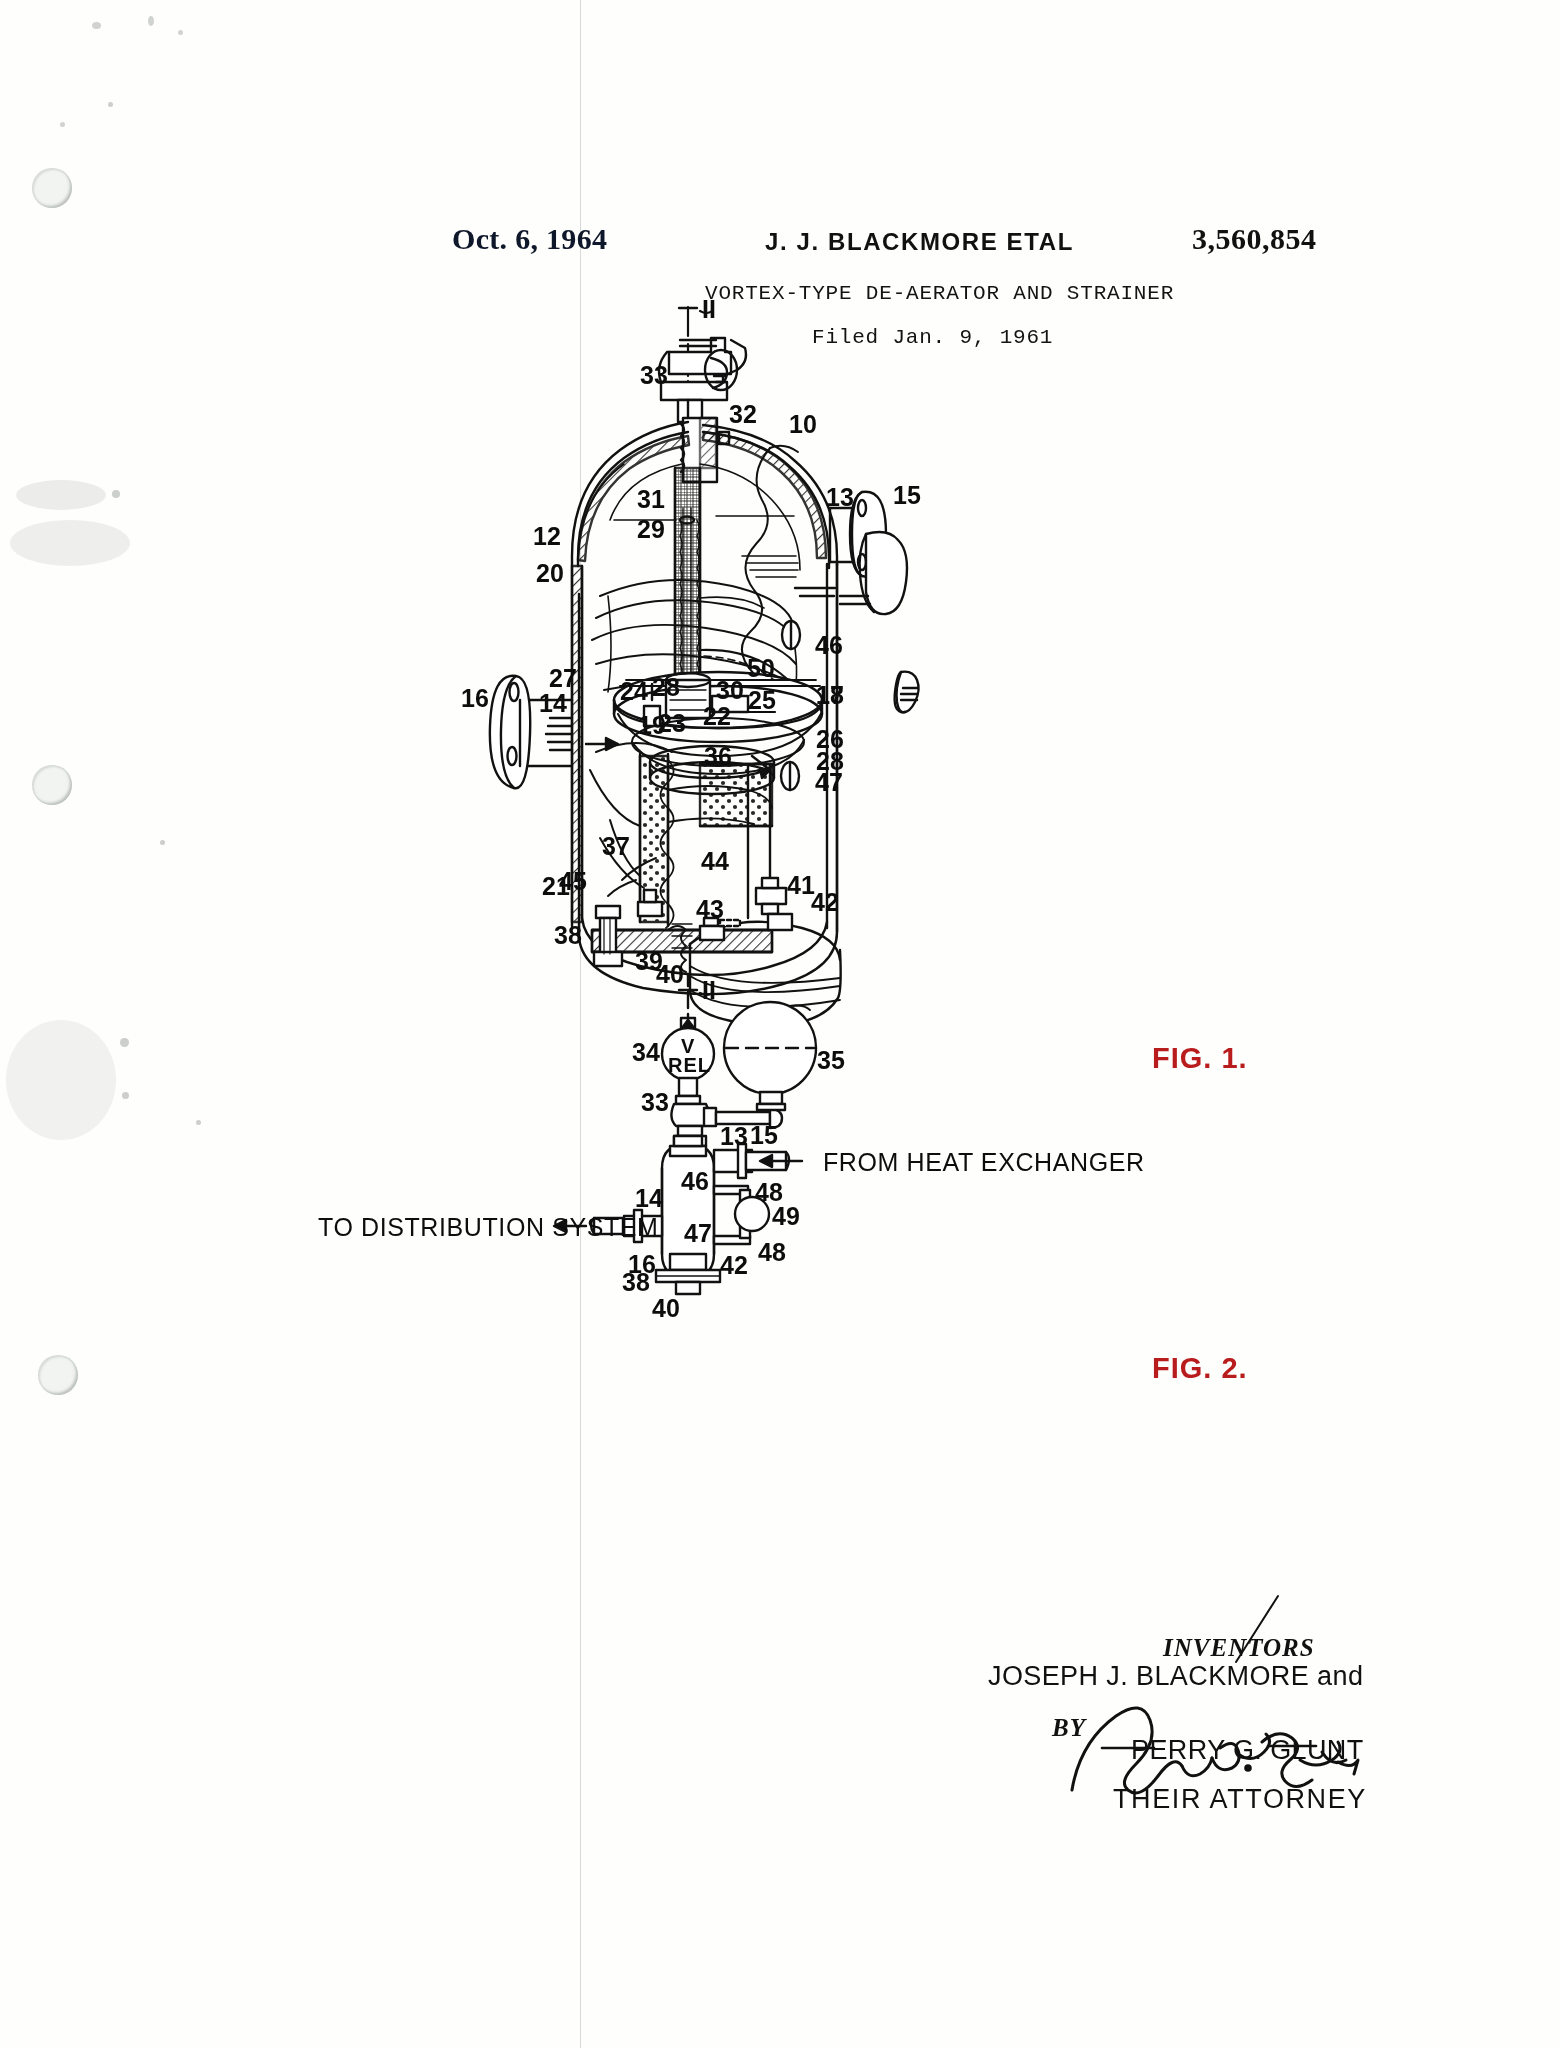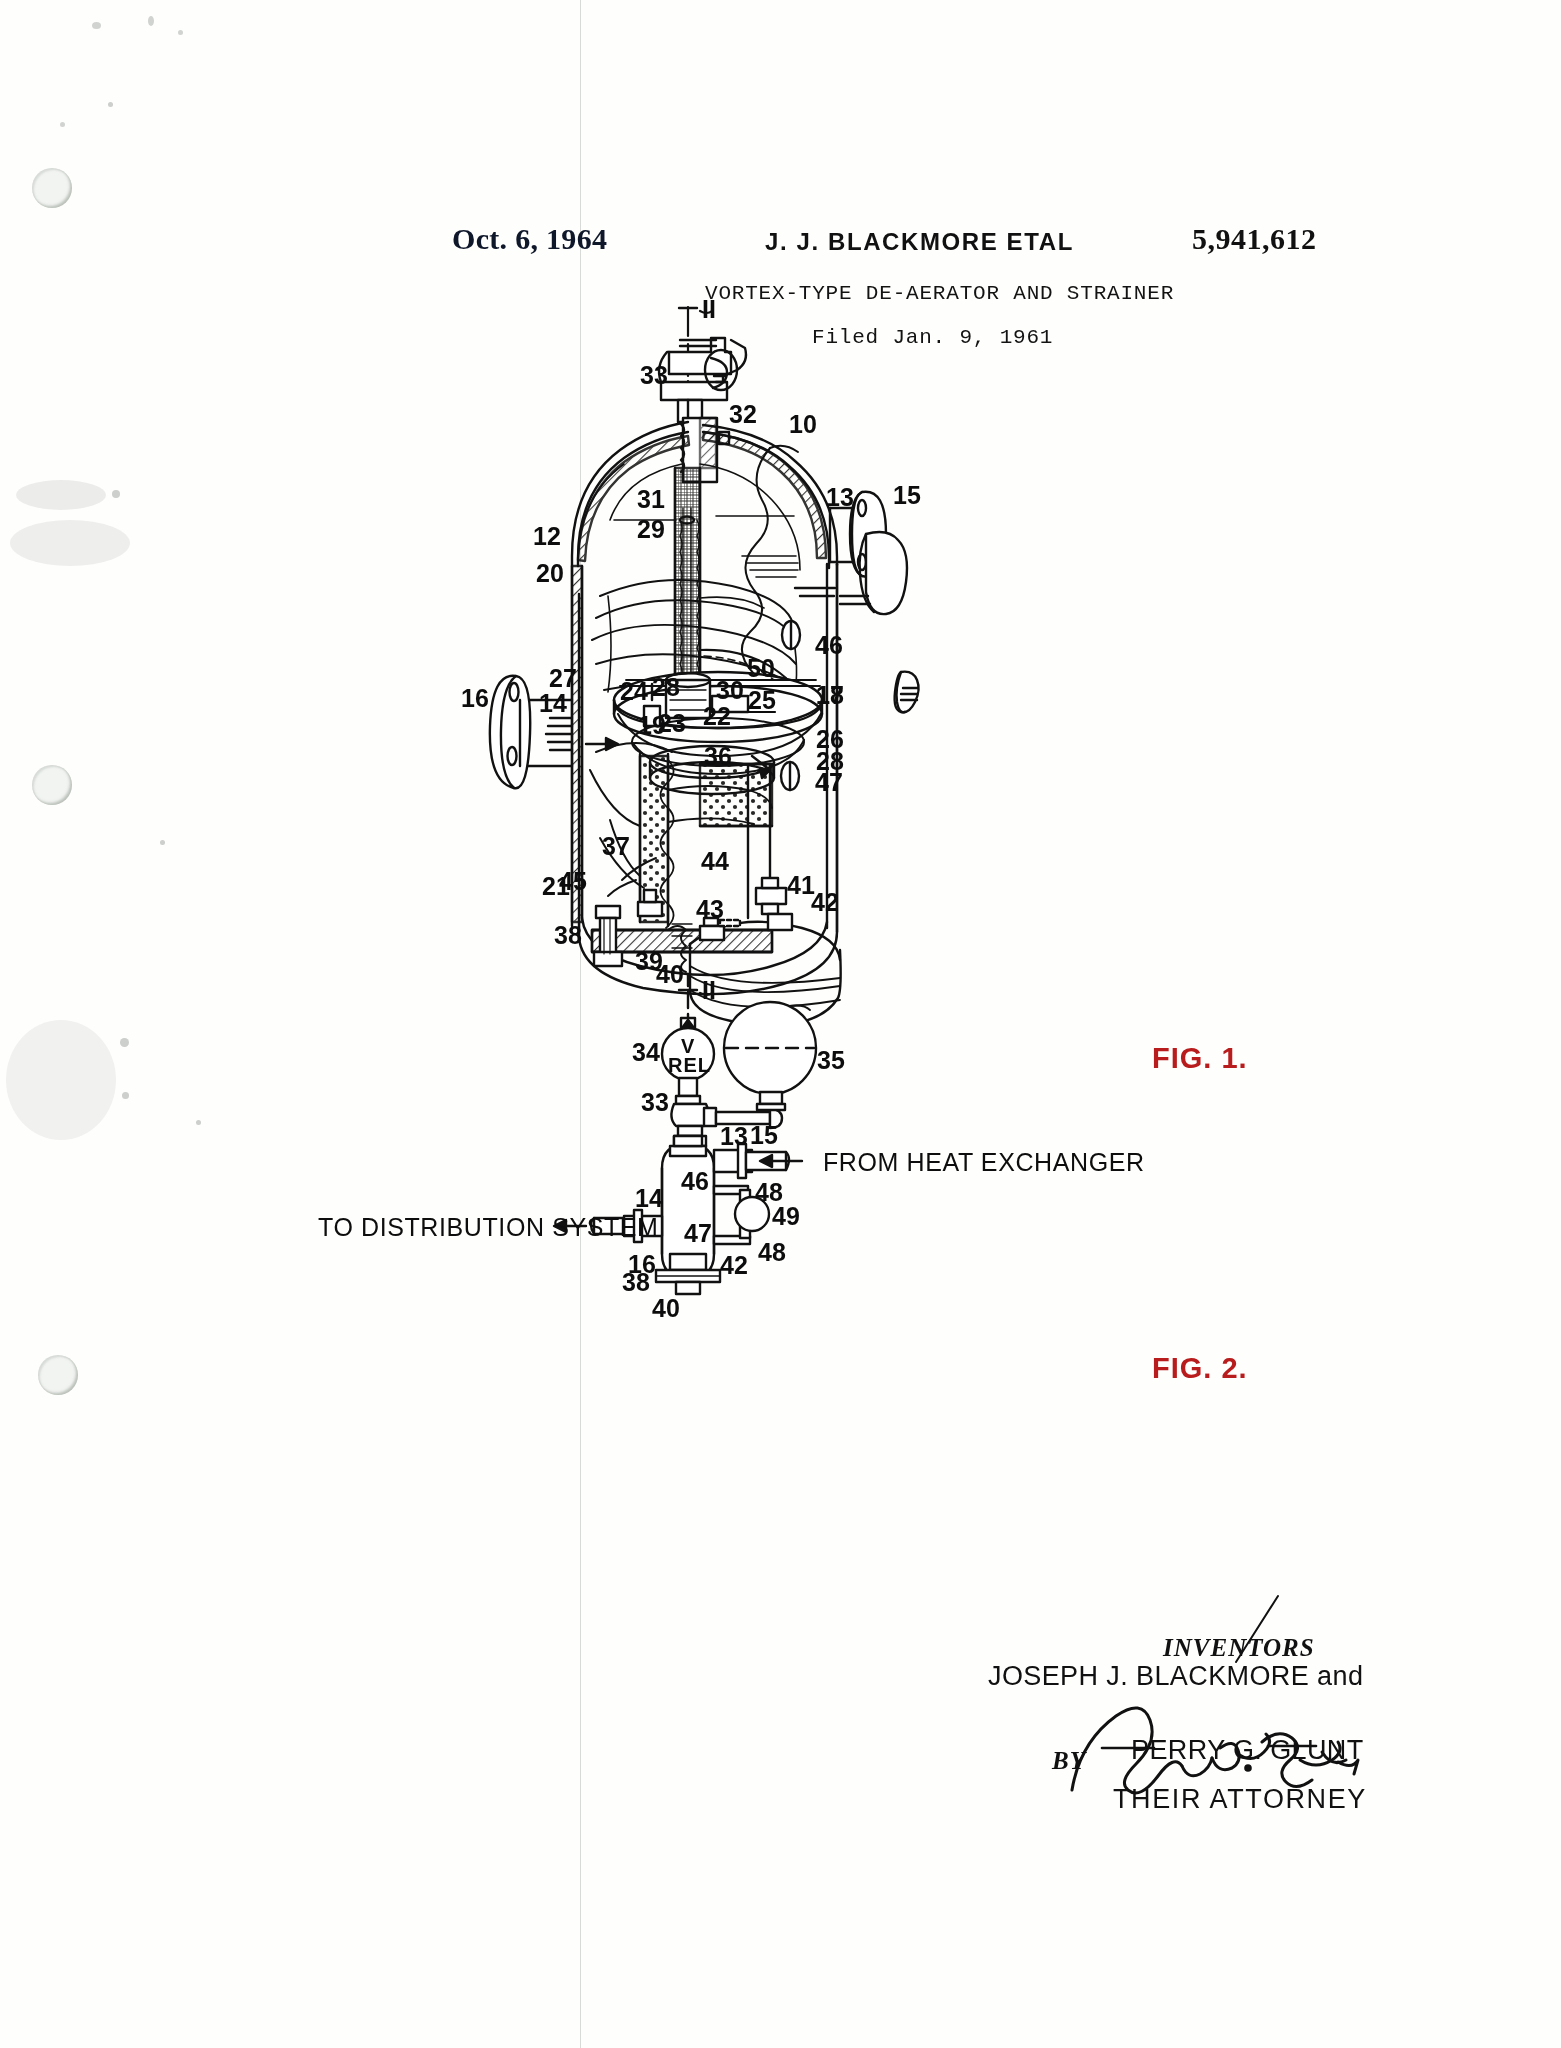--- a/index.html
+++ b/index.html
@@ -39,21 +39,21 @@
        letter-spacing:.6px;color:#0d0d0d;white-space:nowrap;}
 
   
   #inventors-word{position:absolute;left:1163px;top:1634px;font-family:"Liberation Serif",serif;
       font-style:italic;font-weight:bold;font-size:25px;letter-spacing:1px;color:#111;}
   #inv-line1{position:absolute;left:988px;top:1661px;font-family:"Liberation Sans",sans-serif;
       font-size:27px;letter-spacing:.4px;color:#111;white-space:nowrap;}
   #inv-line2{position:absolute;left:1131px;top:1687px;font-family:Liberation Sans, sans-serif;
       font-size:27px;letter-spacing:.4px;color:#111;white-space:nowrap;margin-top:48px;}
   #by-word{position:absolute;left:1052px;top:1714px;font-family:"Liberation Serif",serif;
-      font-style:italic;font-weight:bold;font-size:25px;letter-spacing:1px;color:#111;margin-top:33px;}
+      font-style:italic;font-weight:bold;font-size:25px;letter-spacing:1px;color:#111;}
   #attorney{position:absolute;left:1113px;top:1784px;font-family:"Liberation Sans",sans-serif;
       font-size:27px;letter-spacing:1.6px;color:#111;white-space:nowrap;}
   svg.art{position:absolute;left:0;top:0;width:1561px;height:2048px;pointer-events:none;}
 </style>
 </head>
 <body>
 
 <div id="paper">
 
   <div class="punch" style="left:32px;top:168px;"></div>
@@ -71,21 +71,21 @@
   <div class="smudge" style="left:6px;top:1020px;width:110px;height:120px;opacity:.13;"></div>
   <div class="smudge" style="left:112px;top:490px;width:8px;height:8px;opacity:.5;"></div>
   <div class="smudge" style="left:122px;top:1092px;width:7px;height:7px;opacity:.5;"></div>
   <div class="smudge" style="left:120px;top:1038px;width:9px;height:9px;opacity:.5;"></div>
   <div class="smudge" style="left:196px;top:1120px;width:5px;height:5px;opacity:.5;"></div>
   <div class="smudge" style="left:160px;top:840px;width:5px;height:5px;opacity:.5;"></div>
   <div class="smudge" style="left:108px;top:102px;width:5px;height:5px;opacity:.5;"></div>
 
   <div id="hdr-date">Oct. 6, 1964</div>
   <div id="hdr-author">J. J. BLACKMORE  ETAL</div>
-  <div id="hdr-patno">5,941,612</div>
+  <div id="hdr-patno">3,560,854</div>
   <div id="hdr-title">VORTEX-TYPE DE-AERATOR AND STRAINER</div>
   <div id="hdr-filed">Filed Jan. 9, 1961</div>
 
   <div class="figcap" style="left:1152px;top:1042px;">FIG. 1.</div>
   <div class="figcap" style="left:1152px;top:1352px;">FIG. 2.</div>
 
   <svg class="art" viewBox="0 0 1561 2048">
     <defs>
       <pattern id="hatch" width="7" height="7" patternUnits="userSpaceOnUse" patternTransform="rotate(45)">
         <line x1="0" y1="0" x2="0" y2="7" stroke="#111" stroke-width="2.2"></line>

